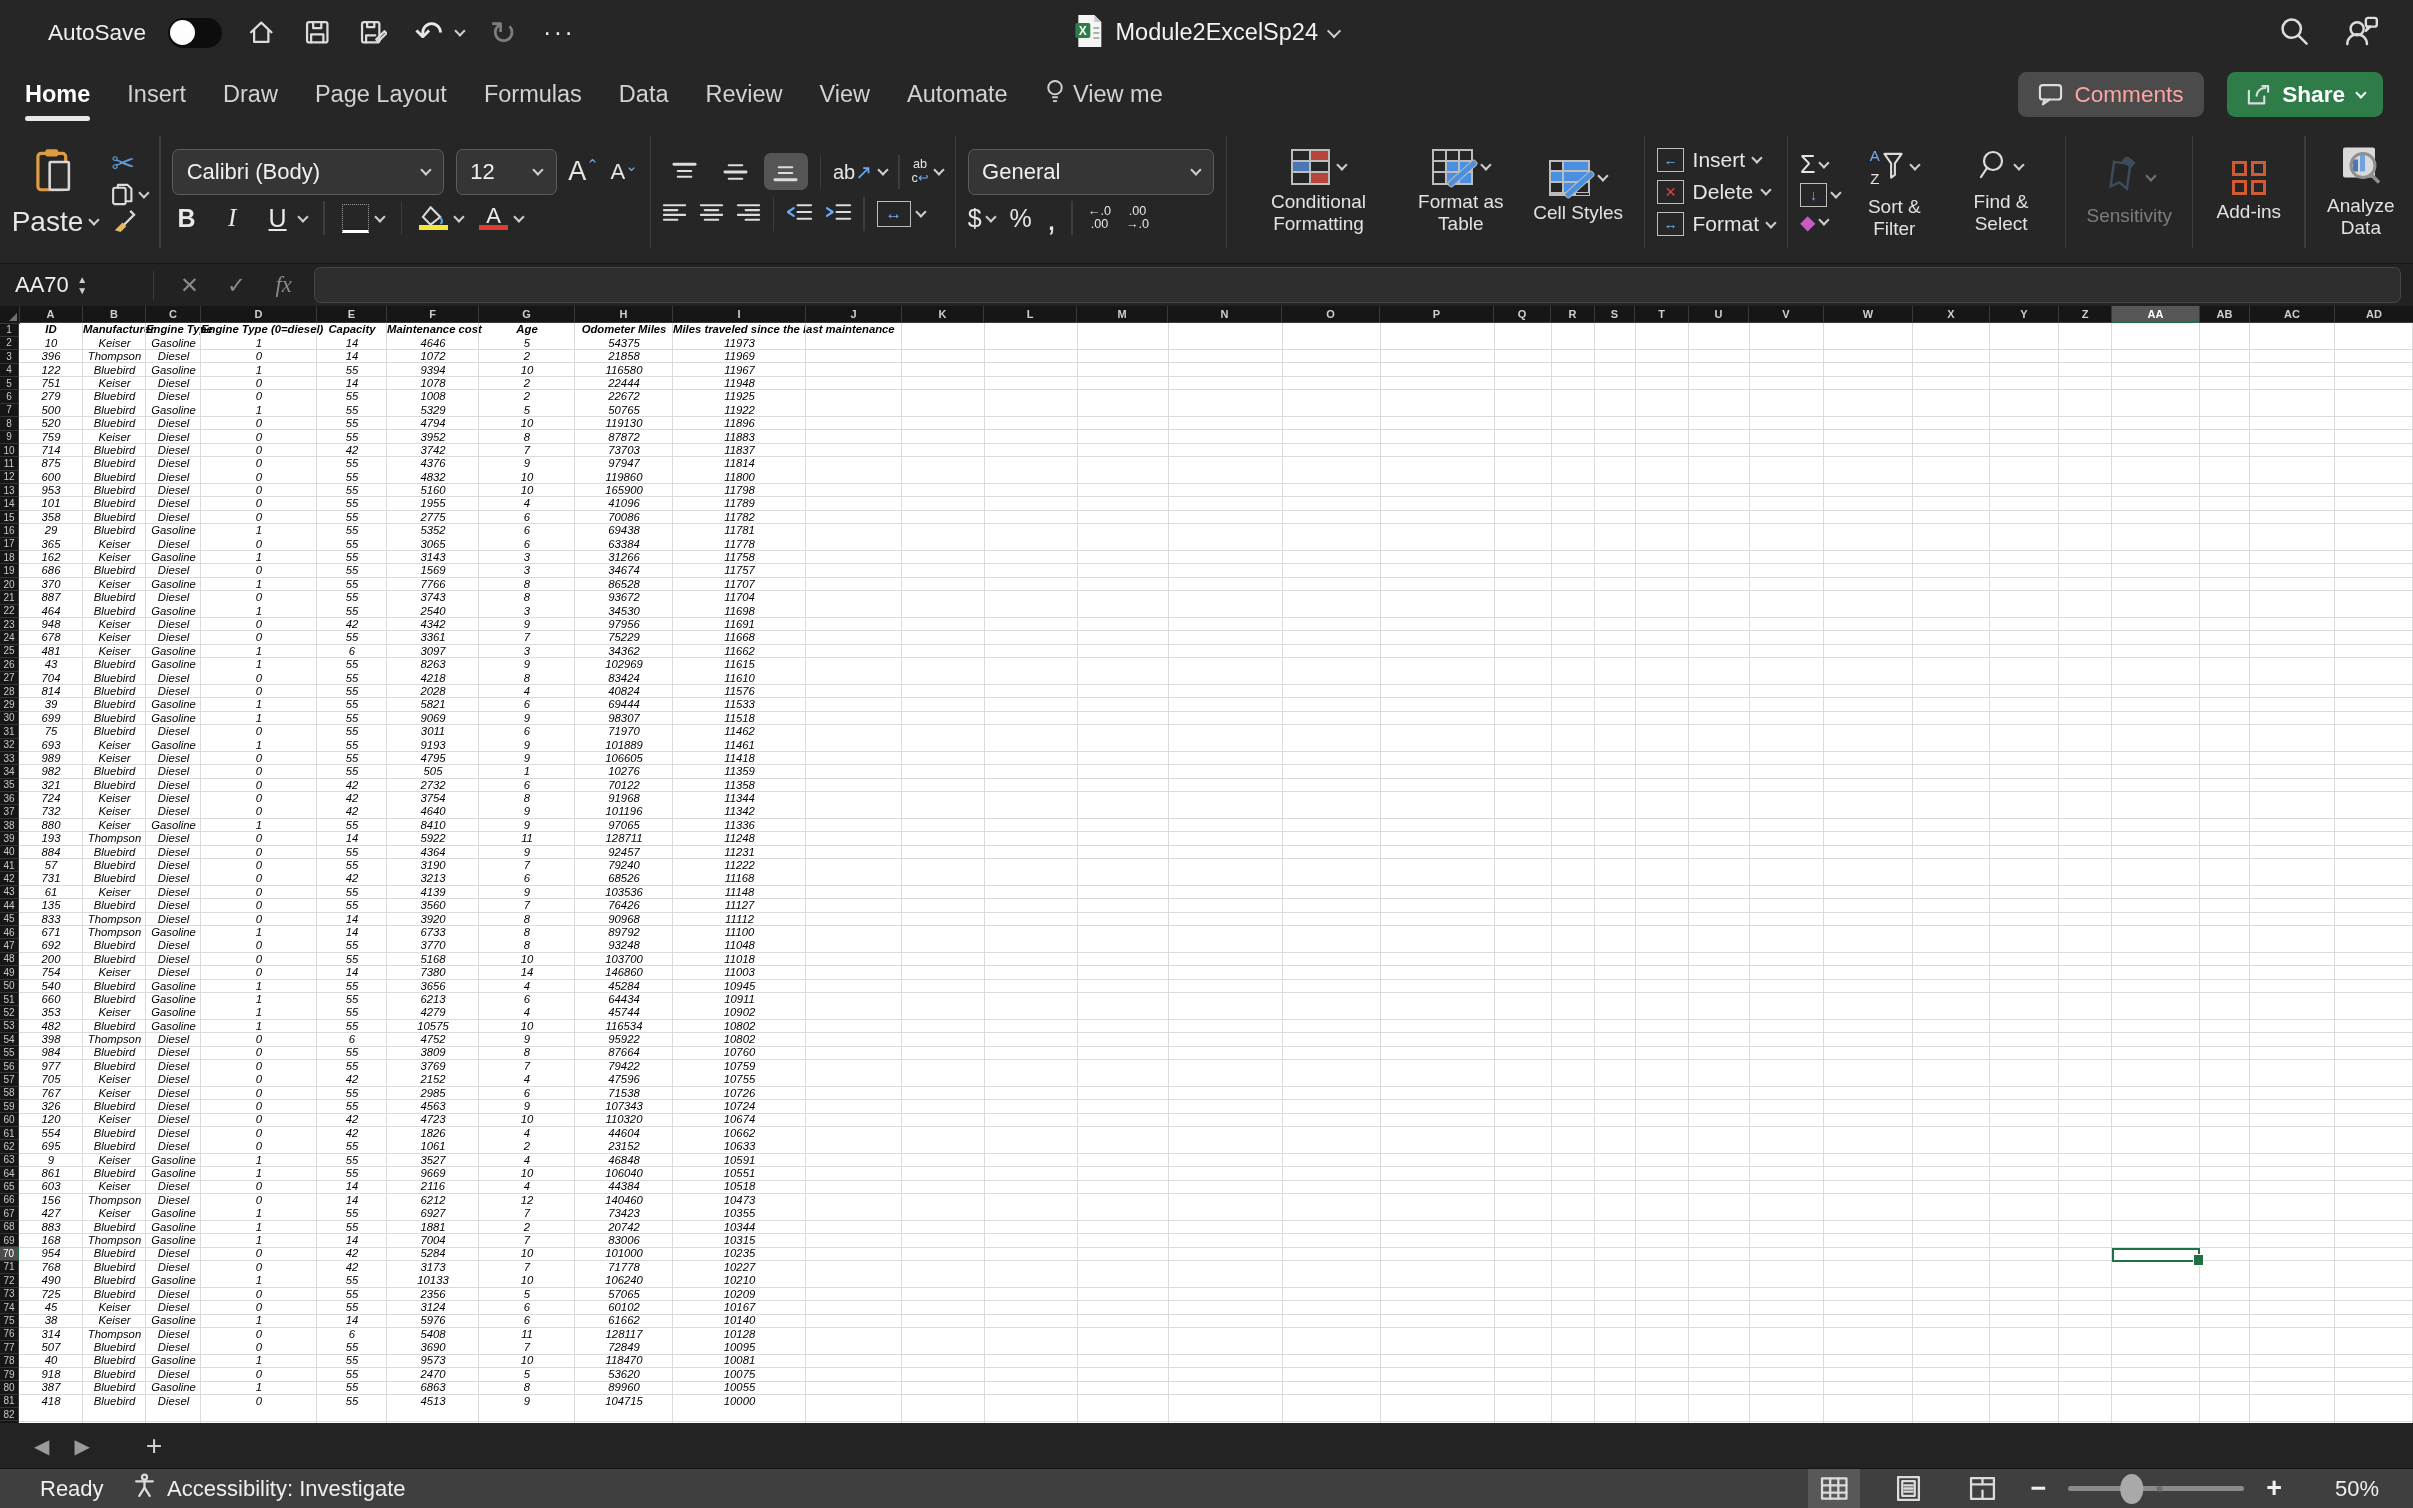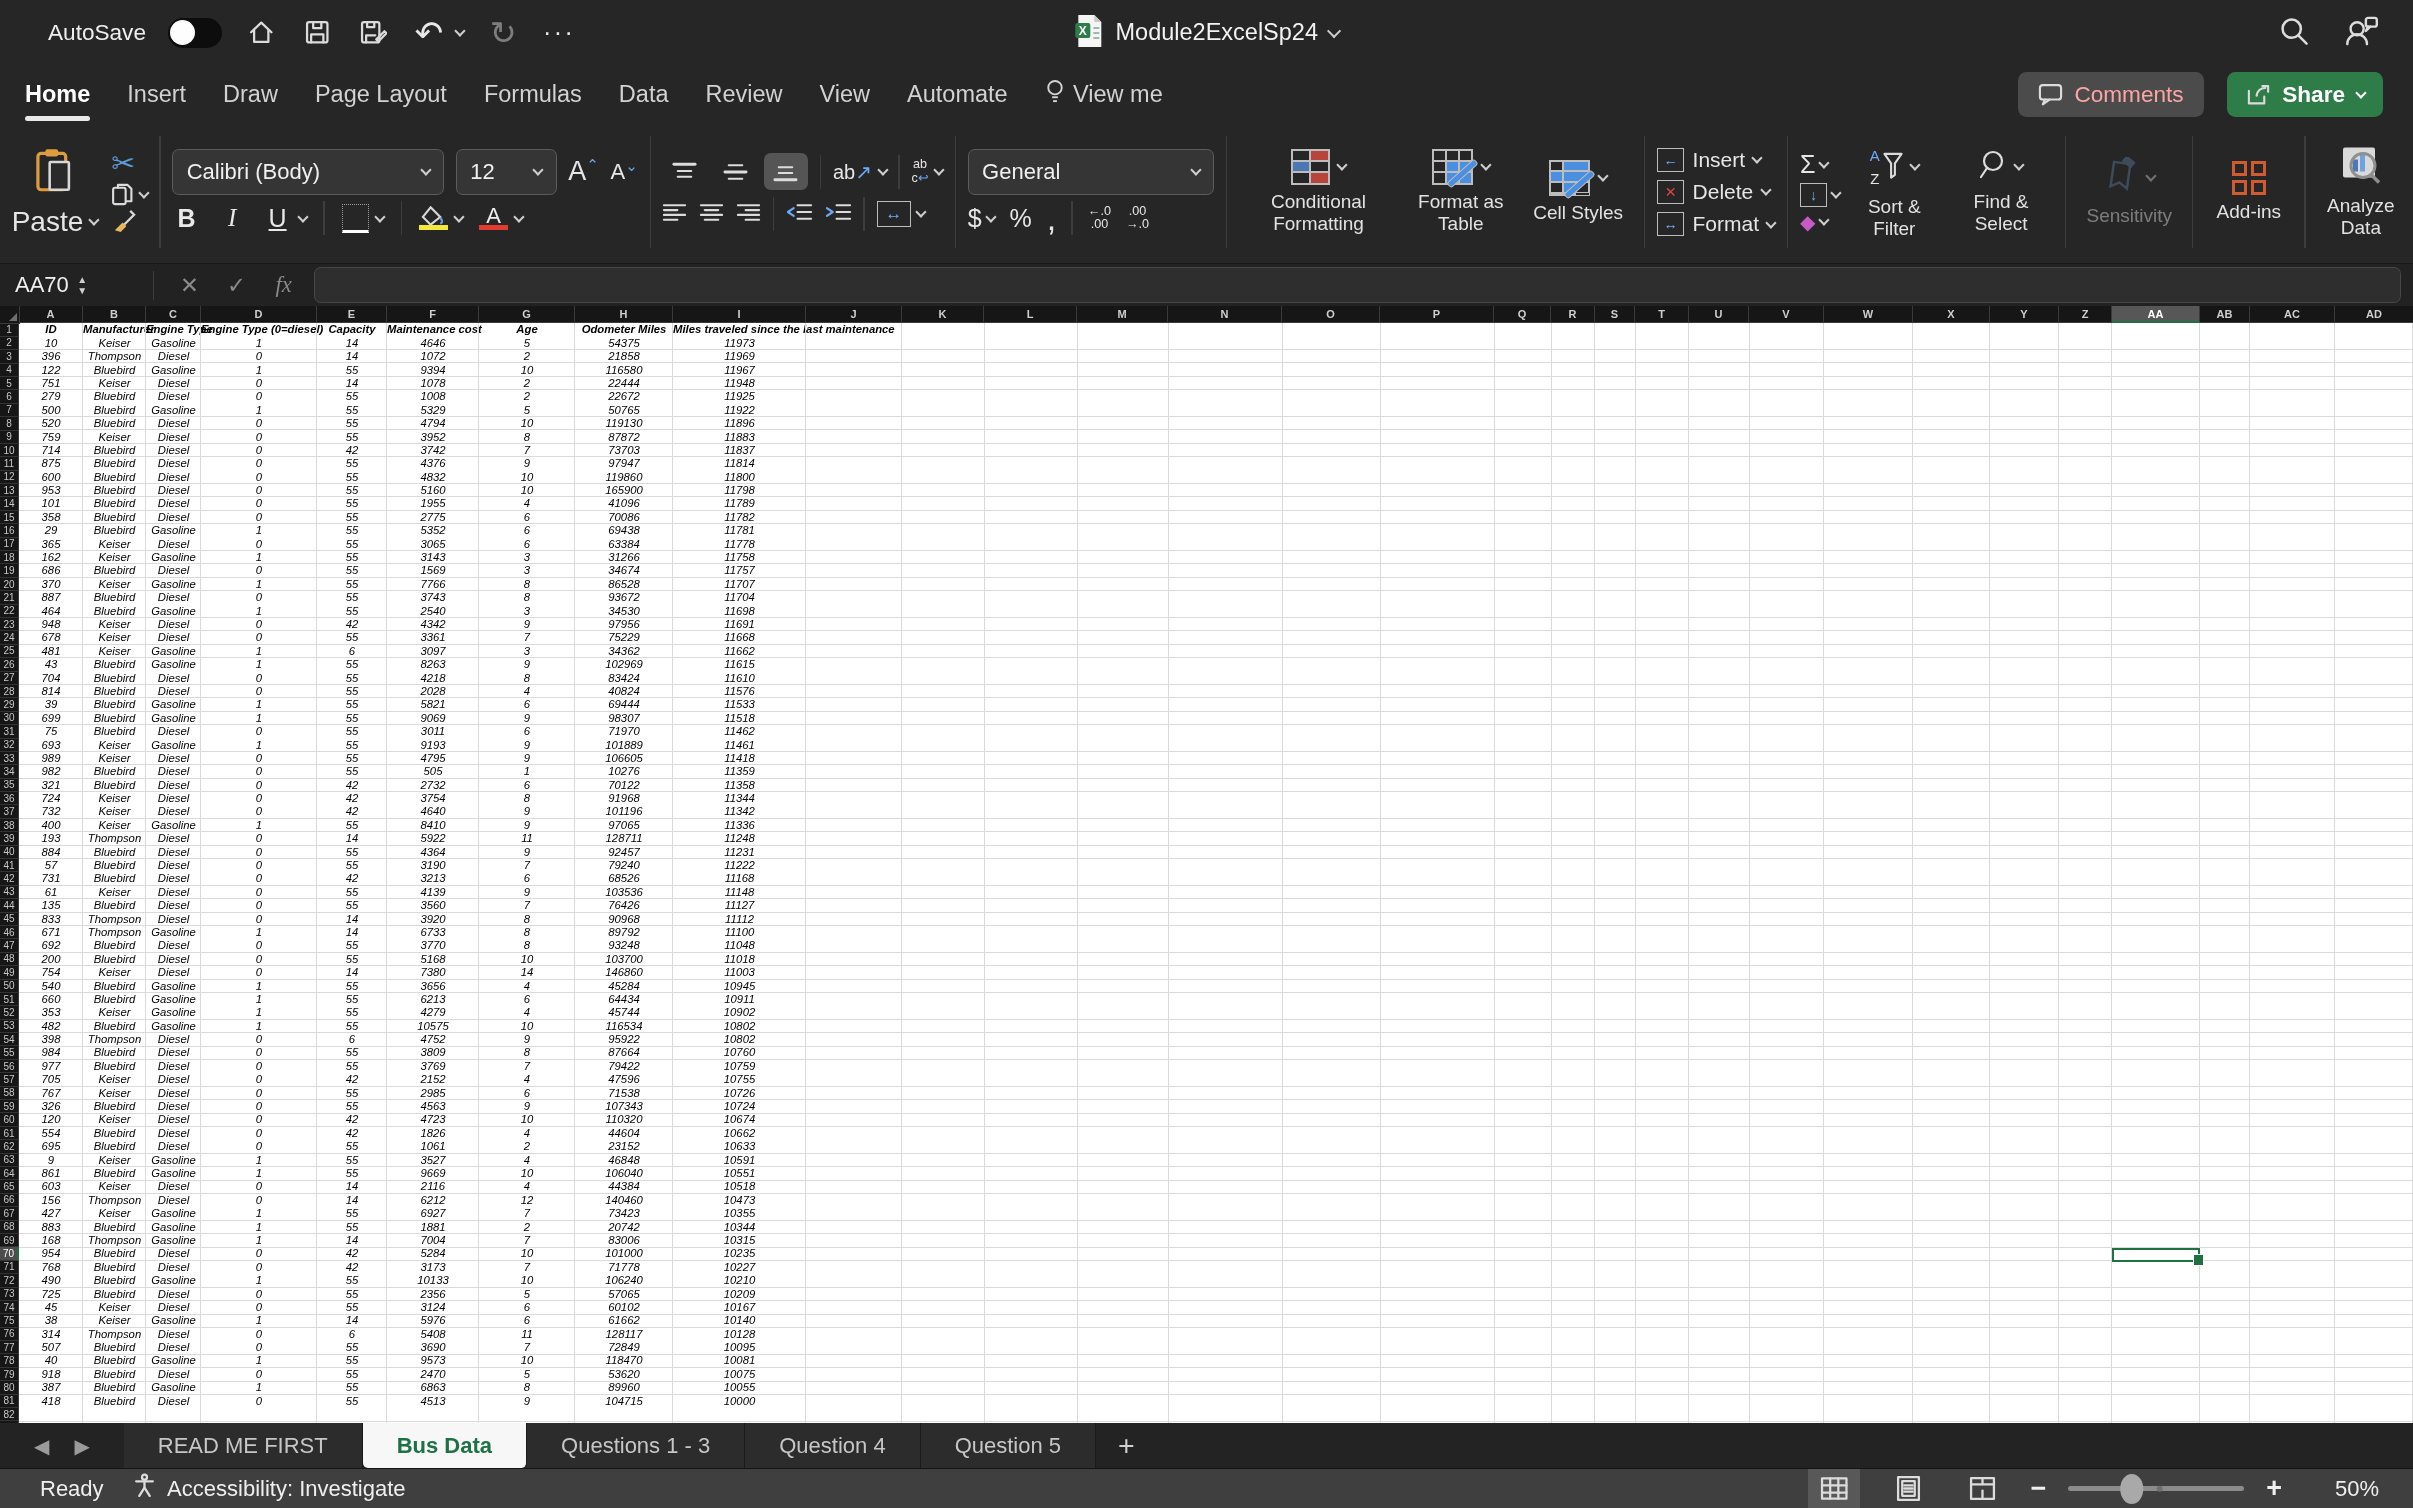--- a/index.html
+++ b/index.html
@@ -1052,21 +1052,21 @@
           <div class="dcell">11344</div>
           <div class="dcell">732</div>
           <div class="dcell">Keiser</div>
           <div class="dcell">Diesel</div>
           <div class="dcell">0</div>
           <div class="dcell">42</div>
           <div class="dcell">4640</div>
           <div class="dcell">9</div>
           <div class="dcell">101196</div>
           <div class="dcell">11342</div>
-          <div class="dcell">400</div>
+          <div class="dcell">880</div>
           <div class="dcell">Keiser</div>
           <div class="dcell">Gasoline</div>
           <div class="dcell">1</div>
           <div class="dcell">55</div>
           <div class="dcell">8410</div>
           <div class="dcell">9</div>
           <div class="dcell">97065</div>
           <div class="dcell">11336</div>
           <div class="dcell">193</div>
           <div class="dcell">Thompson</div>
@@ -1490,27 +1490,20 @@
         <div class="vline" style="left: 2315px;"></div>
         <div class="vline" style="left: 2393px;"></div>
       </div>
   </div>
 
   <div class="sheettabs">
     <div class="tabnav">
       <span>◀</span>
       <span>▶</span>
     </div>
-    <div style="display:flex;align-items:stretch;" id="sheetTabs">
-        <div class="stab">READ ME FIRST</div>
-        <div class="stab active">Bus Data</div>
-        <div class="stab">Questions 1 - 3</div>
-        <div class="stab">Question 4</div>
-        <div class="stab">Question 5</div>
-      </div>
     <div class="addtab">+</div>
   </div>
 
   <div class="statusbar">
     <div class="sb-left">
       <span>Ready</span>
       <span class="hrow" style="gap:10px;">
         <span>
           <svg class="ic" width="25" height="25" viewBox="0 0 24 24" stroke-width="2">
               <circle cx="12" cy="4" r="2.4"></circle>

